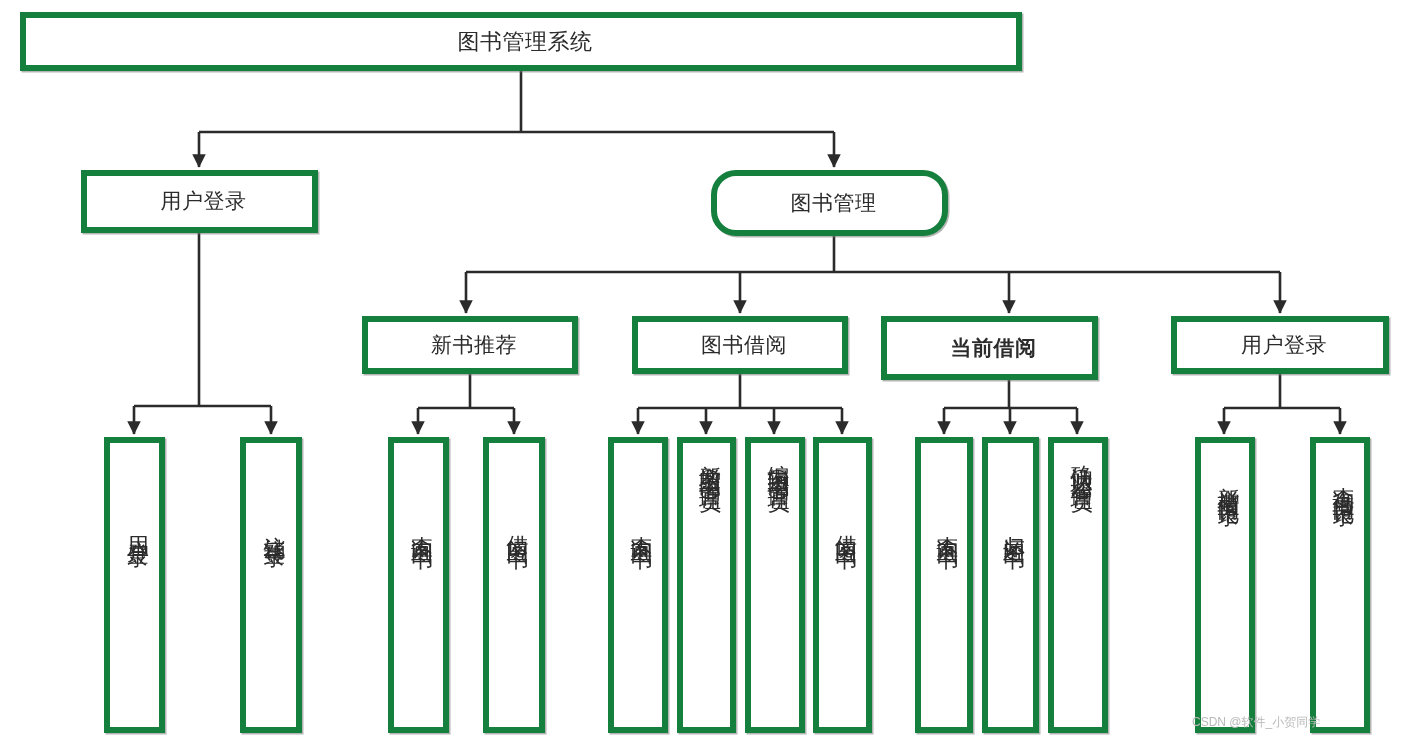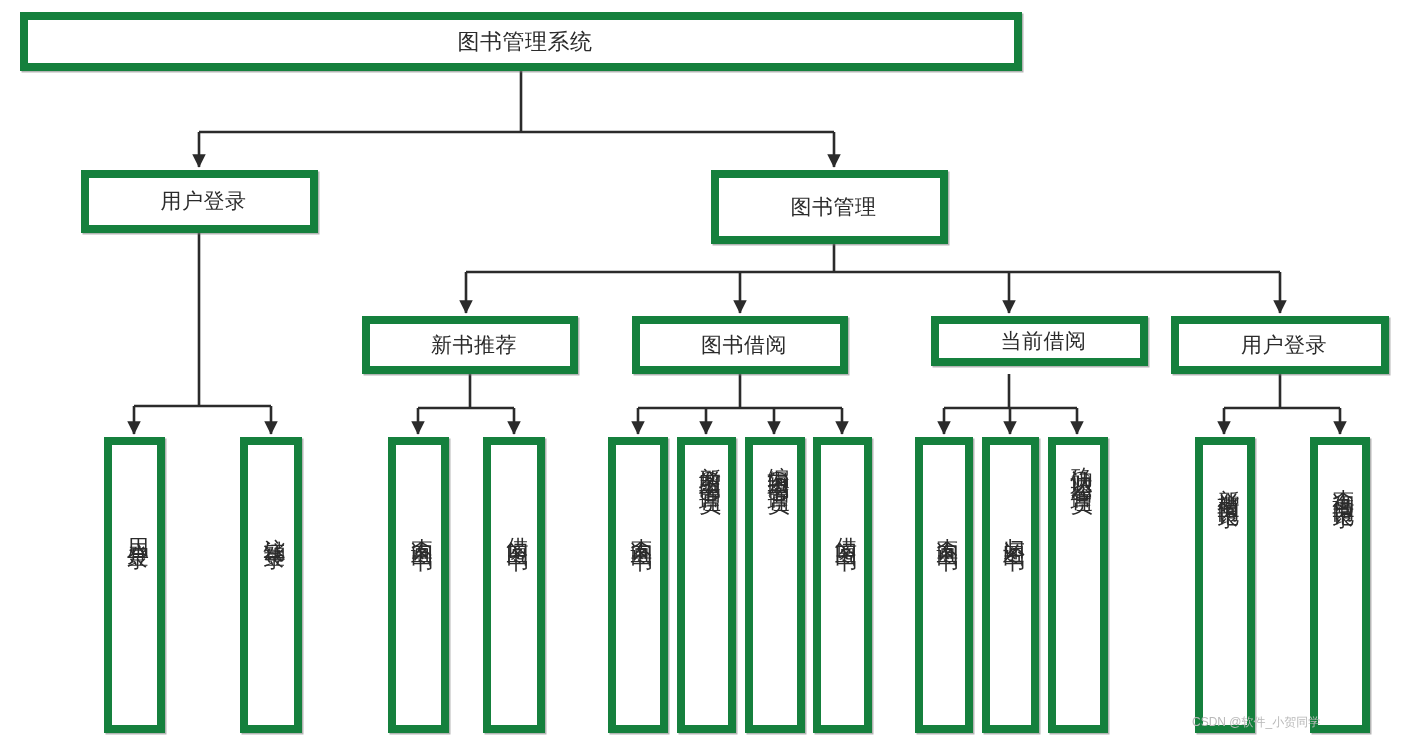--- a/index.html
+++ b/index.html
@@ -23,21 +23,21 @@
     left: 0;
     top: 0;
     width: 1405px;
     height: 747px;
     pointer-events: none;
   }
   .node {
     position: absolute;
     box-sizing: border-box;
     background: #ffffff;
-    border: 8px solid #15803d;
+    border: 6px solid #15803d;
     box-shadow: 1.5px 1.5px 0 0 rgba(120,120,120,0.55);
     display: flex;
     align-items: center;
     justify-content: center;
     color: #2b2b2b;
     z-index: 2;
     padding-left: 8px;
   }
   .node-label {
     display: block;
@@ -129,31 +129,31 @@
     </g>
   </svg>
 
   <div class="node horiz tier0" style="left:20px; top:12px; width:1002px; height:59px;">
     <span class="node-label">图书管理系统</span>
   </div>
 
   <div class="node horiz" style="left:81px; top:170px; width:237px; height:63px;">
     <span class="node-label">用户登录</span>
   </div>
-  <div class="node horiz" style="left:711px; top:170px; width:237px; height:74px;">
+  <div class="node horiz" style="left:711px; top:170px; width:237px; height:66px;border-radius:25px;">
     <span class="node-label">图书管理</span>
   </div>
 
   <div class="node horiz" style="left:632px; top:316px; width:216px; height:58px;">
     <span class="node-label">图书借阅</span>
   </div>
   <div class="node horiz" style="left:362px; top:316px; width:216px; height:58px;">
     <span class="node-label">新书推荐</span>
   </div>
-  <div class="node horiz" style="left:931px; top:316px; width:217px; height:50px;">
+  <div class="node horiz" style="left:881px; top:316px; width:217px; height:64px;font-weight:bold;">
     <span class="node-label">当前借阅</span>
   </div>
   <div class="node horiz" style="left:1171px; top:316px; width:218px; height:58px;">
     <span class="node-label">用户登录</span>
   </div>
 
   <div class="node vert" style="left:104px; top:437px; width:61px; height:296px; padding-top:75px;">
     <span class="node-label">用户登录</span>
   </div>
   <div class="node vert" style="left:240px; top:437px; width:62px; height:296px; padding-top:75px;">

